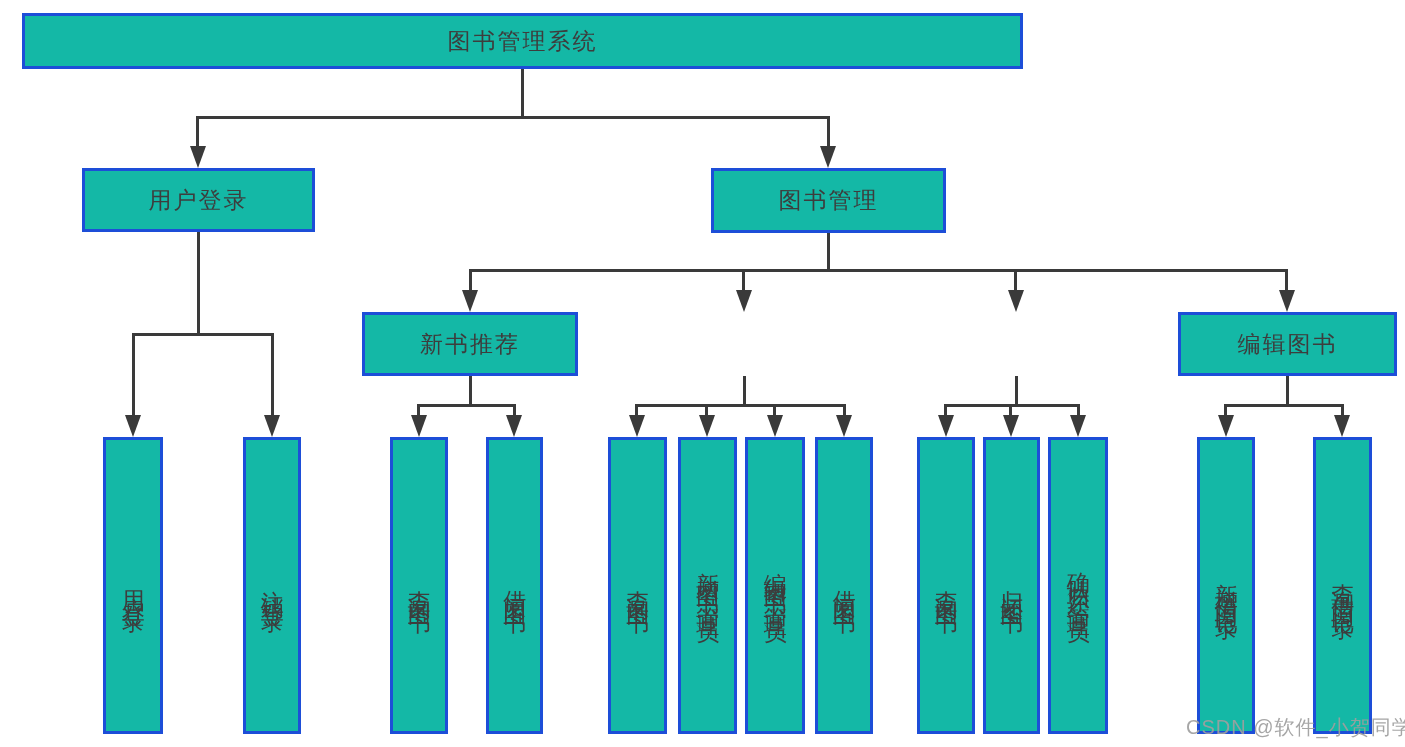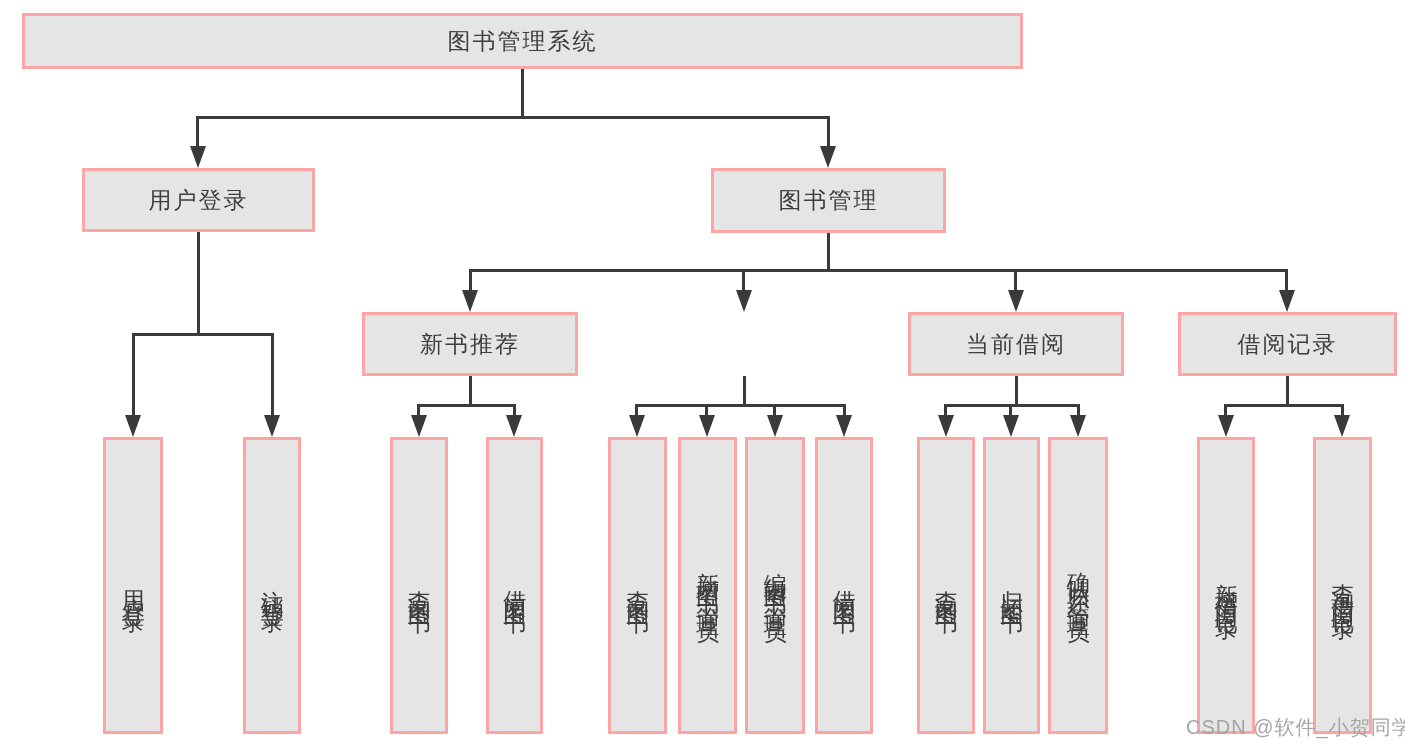--- a/index.html
+++ b/index.html
@@ -6,22 +6,22 @@
   .canvas{
     position:relative;
     width:1405px;height:747px;
     background:#ffffff;
     font-family:"Liberation Sans","DejaVu Sans",sans-serif;
     overflow:hidden;
   }
   .box{
     position:absolute;
     box-sizing:border-box;
-    border:3px solid #fca5a5;
-    background:#e5e5e5;
+    border:3px solid #1d4ed8;
+    background:#14b8a6;
     display:flex;
     align-items:center;
     justify-content:center;
     color:#3d3d3d;
   }
   .hbox span{
     font-size:23px;
     letter-spacing:2px;
     white-space:nowrap;
   }
@@ -122,25 +122,22 @@
   <div class="box hbox" style="left:82px;top:168px;width:233px;height:64px">
     <span>用户登录</span>
   </div>
   <div class="box hbox" style="left:711px;top:168px;width:235px;height:65px">
     <span>图书管理</span>
   </div>
 
   <div class="box hbox" style="left:362px;top:312px;width:216px;height:64px">
     <span>新书推荐</span>
   </div>
-  <div class="box hbox" style="left:908px;top:312px;width:216px;height:64px">
-    <span>当前借阅</span>
-  </div>
   <div class="box hbox" style="left:1178px;top:312px;width:219px;height:64px">
-    <span>借阅记录</span>
+    <span>编辑图书</span>
   </div>
 
   <div class="box vbox" style="left:103px;top:437px;width:60px;height:297px">
     <span>用户登录</span>
   </div>
   <div class="box vbox" style="left:243px;top:437px;width:58px;height:297px">
     <span>注销登录</span>
   </div>
 
   <div class="box vbox" style="left:390px;top:437px;width:58px;height:297px">

